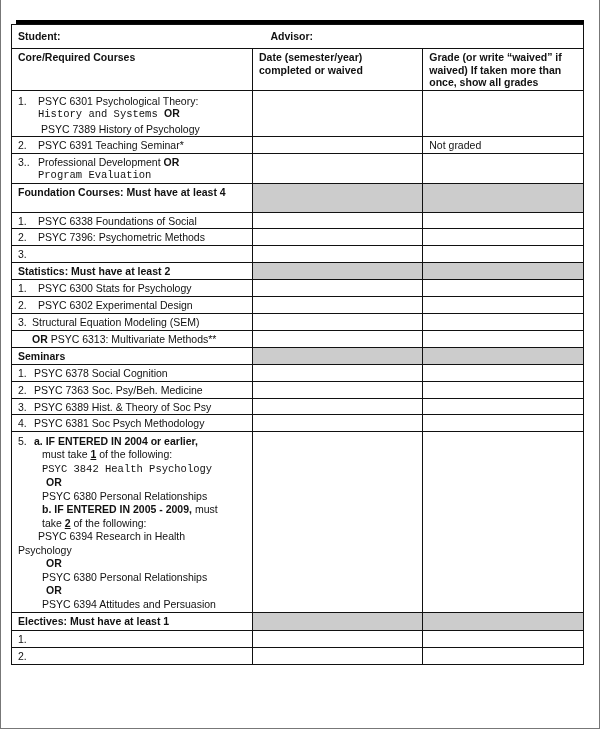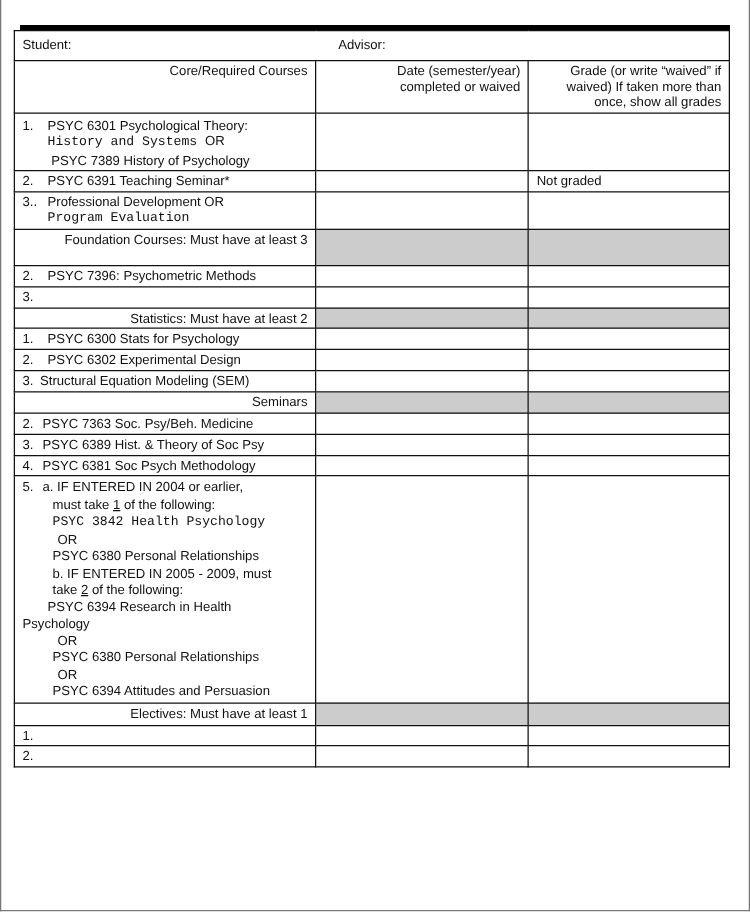--- a/index.html
+++ b/index.html
@@ -8,21 +8,21 @@
     font-family: "Liberation Sans", sans-serif; color:#111;
   }
   .frame { position:absolute; left:0; top:0; width:598px; height:728px; border:1px solid #777; border-top:none; }
   .topbar { position:absolute; left:16px; top:20px; width:568px; height:4px; background:#000; }
   table.form {
     position:absolute; left:11px; top:24px; width:573px; border-collapse:collapse;
     font-size:10.5px; line-height:12.5px; table-layout:fixed;
   }
   table.form td { border:1.3px solid #111; padding:2px 6px 1px 6px; vertical-align:top; }
   .c1 { width:225px; } .c2 { width:159px; } .c3 { width:150px; }
-  .b { font-weight:normal;text-align:right; }
+  .b { font-weight:bold; }
   .gray { background:#cccccc; }
   .num { display:inline-block; width:20px; }
   .ind { padding-left:20px;font-family:Liberation Mono, monospace; }
   .ind2 { padding-left:24px;margin-top:21px; }
   .ind3 { padding-left:14px; }
   u { text-decoration:underline; }
 </style>
 </head>
 <body>
 
@@ -60,23 +60,28 @@
     <td></td>
     <td><span>Not graded</span></td>
   </tr>
   <tr style="height:28px">
     <td><span class="num">3..</span><span>Professional Development </span><span class="b">OR</span><br><span class="ind">Program Evaluation</span></td>
     <td></td>
         <td></td>
   </tr>
 
   <tr style="height:29px">
-    <td class="b">Foundation Courses: Must have at least 3</td>
+    <td class="b">Foundation Courses: Must have at least 4</td>
         <td class="gray"></td>
         <td class="gray"></td>
+  </tr>
+  <tr style="height:16px">
+    <td><span class="num">1.</span><span>PSYC 6338 Foundations of Social</span></td>
+    <td></td>
+        <td></td>
   </tr>
   <tr style="height:17px">
     <td><span class="num">2.</span><span>PSYC 7396: Psychometric Methods</span></td>
     <td></td>
         <td></td>
   </tr>
   <tr style="height:17px">
     <td><span class="num">3.</span><span></span></td>
     <td></td>
         <td></td>
@@ -95,25 +100,35 @@
   <tr style="height:17px">
     <td><span class="num">2.</span><span>PSYC 6302 Experimental Design</span></td>
     <td></td>
         <td></td>
   </tr>
   <tr style="height:17px">
     <td><span class="num" style="width:14px">3.</span><span>Structural Equation Modeling (SEM)</span></td>
     <td></td>
         <td></td>
   </tr>
+  <tr style="height:17px">
+    <td><span class="b ind3">OR</span><span> PSYC 6313: Multivariate Methods**</span></td>
+    <td></td>
+        <td></td>
+  </tr>
 
   <tr style="height:17px">
     <td class="b">Seminars</td>
         <td class="gray"></td>
         <td class="gray"></td>
+  </tr>
+  <tr style="height:17px">
+    <td><span class="num" style="width:16px">1.</span><span>PSYC 6378 Social Cognition</span></td>
+    <td></td>
+        <td></td>
   </tr>
   <tr style="height:17px">
     <td><span class="num" style="width:16px">2.</span><span>PSYC 7363 Soc. Psy/Beh. Medicine</span></td>
     <td></td>
         <td></td>
   </tr>
   <tr style="height:16px">
     <td><span class="num" style="width:16px">3.</span><span>PSYC 6389 Hist. &amp; Theory of Soc Psy</span></td>
     <td></td>
         <td></td>

